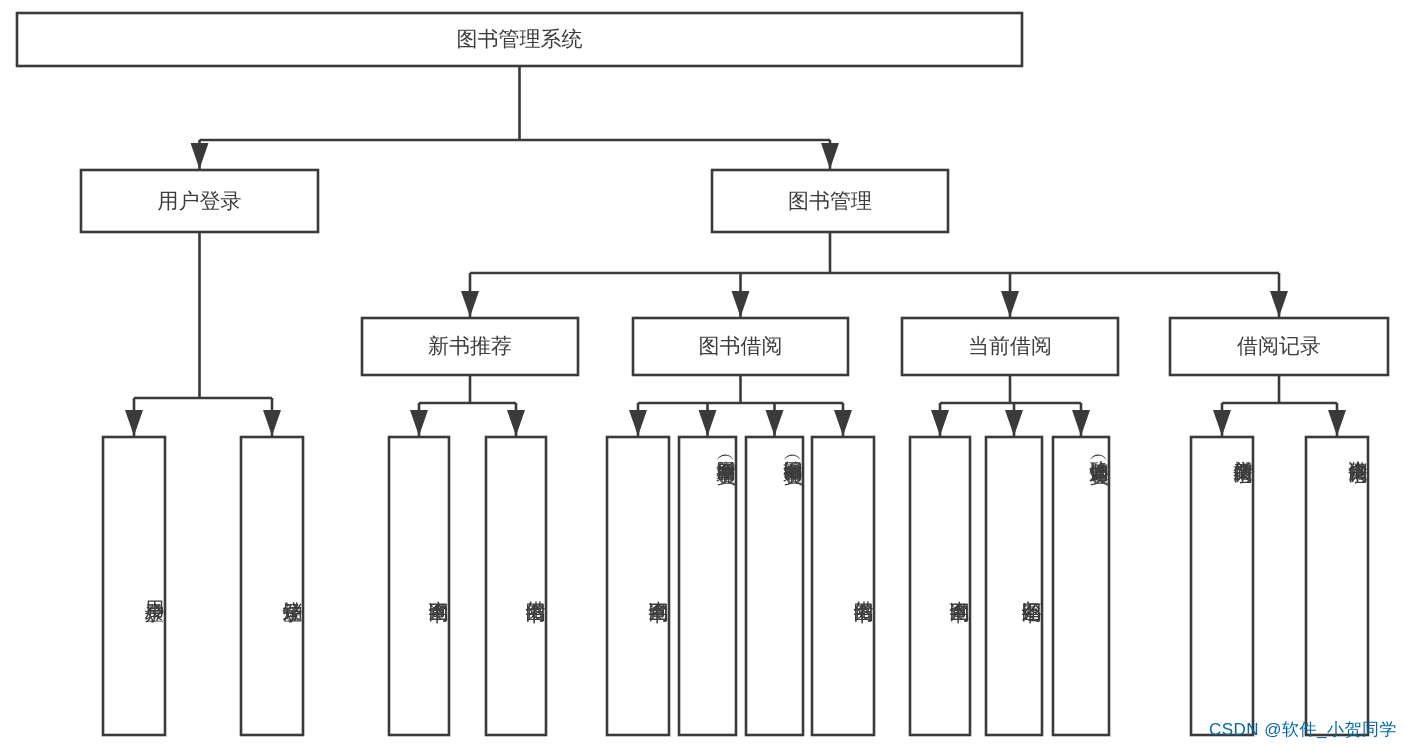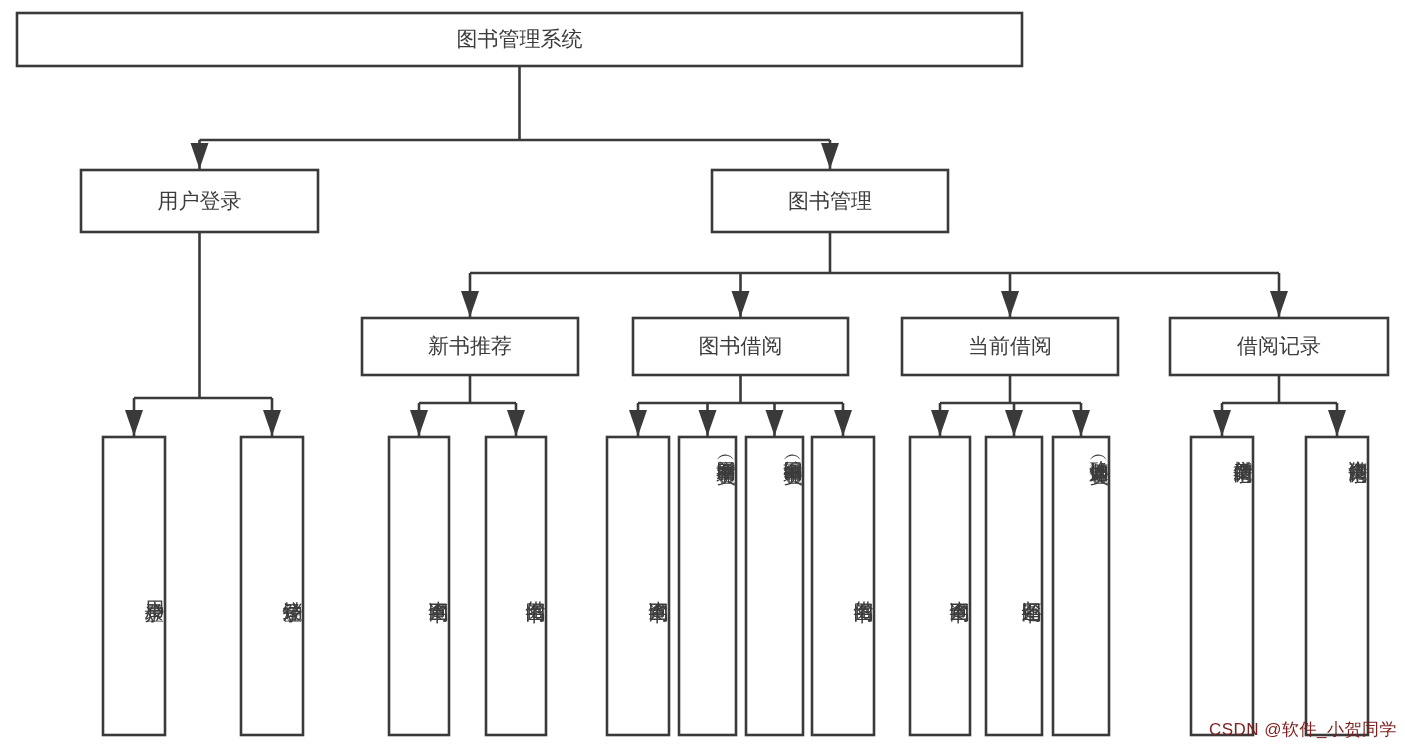--- a/index.html
+++ b/index.html
@@ -61,21 +61,21 @@
     letter-spacing: 1px;
     white-space: nowrap;
     pointer-events: none;
   }
   .watermark {
     position: absolute;
     right: 8px;
     bottom: 6px;
     font-family: "Liberation Sans", "DejaVu Sans", sans-serif;
     font-size: 17px;
-    color: #7f1d1d;
+    color: #0369a1;
     letter-spacing: 0.5px;
     user-select: none;
   }
 </style>
 </head>
 <body>
 
 <div id="diagram-root">
 
   <svg class="diagram-canvas" viewBox="0 0 1405 747">

